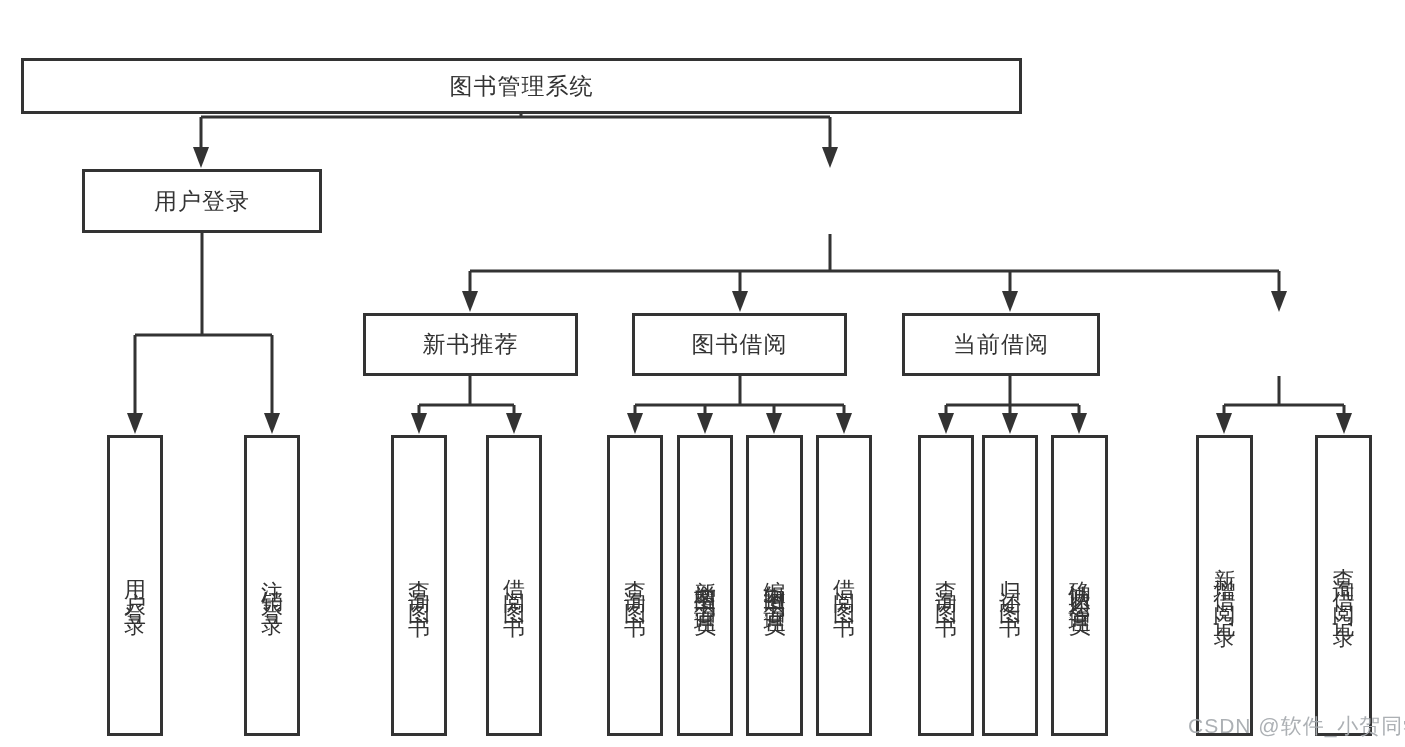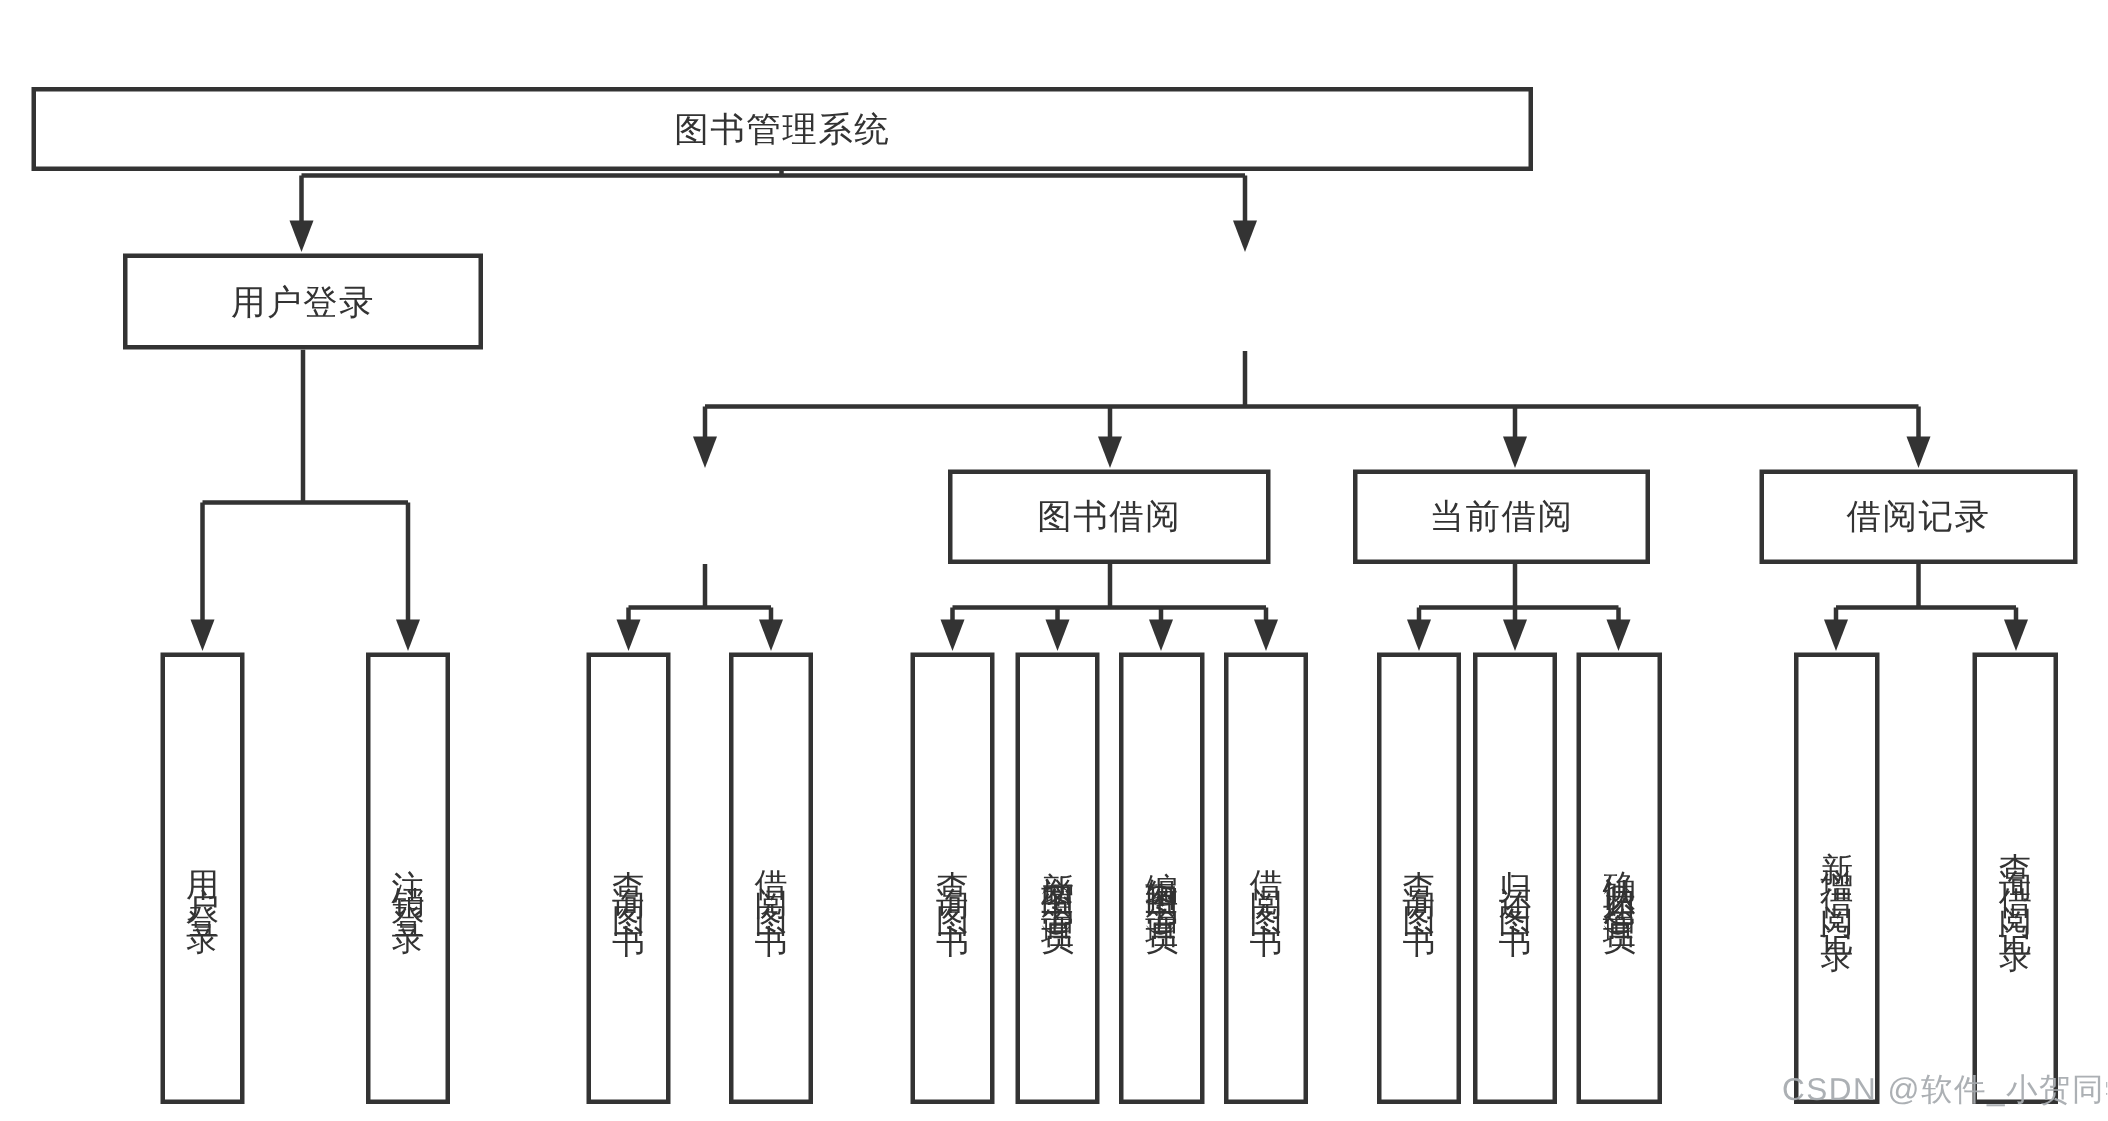--- a/index.html
+++ b/index.html
@@ -117,28 +117,28 @@
   </svg>
 
   <div class="hbox" style="left:21px; top:13px; width:1001px; height:56px;margin-top:45px;">
     <span>图书管理系统</span>
   </div>
 
   <div class="hbox" style="left:82px; top:169px; width:240px; height:64px;">
     <span>用户登录</span>
   </div>
 
+  <div class="hbox" style="left:363px; top:313px; width:215px; height:63px;">
+    <span>新书推荐</span>
+  </div>
   <div class="hbox" style="left:632px; top:313px; width:215px; height:63px;">
     <span>图书借阅</span>
   </div>
   <div class="hbox" style="left:902px; top:313px; width:198px; height:63px;">
     <span>当前借阅</span>
-  </div>
-  <div class="hbox" style="left:1173px; top:313px; width:212px; height:63px;">
-    <span>借阅记录</span>
   </div>
 
   <div class="leaf" style="left:107px; width:56px;">
     <span class="vtext">用户登录</span>
   </div>
   <div class="leaf" style="left:244px; width:56px;">
     <span class="vtext">注销登录</span>
   </div>
 
   <div class="leaf" style="left:391px; width:56px;">

